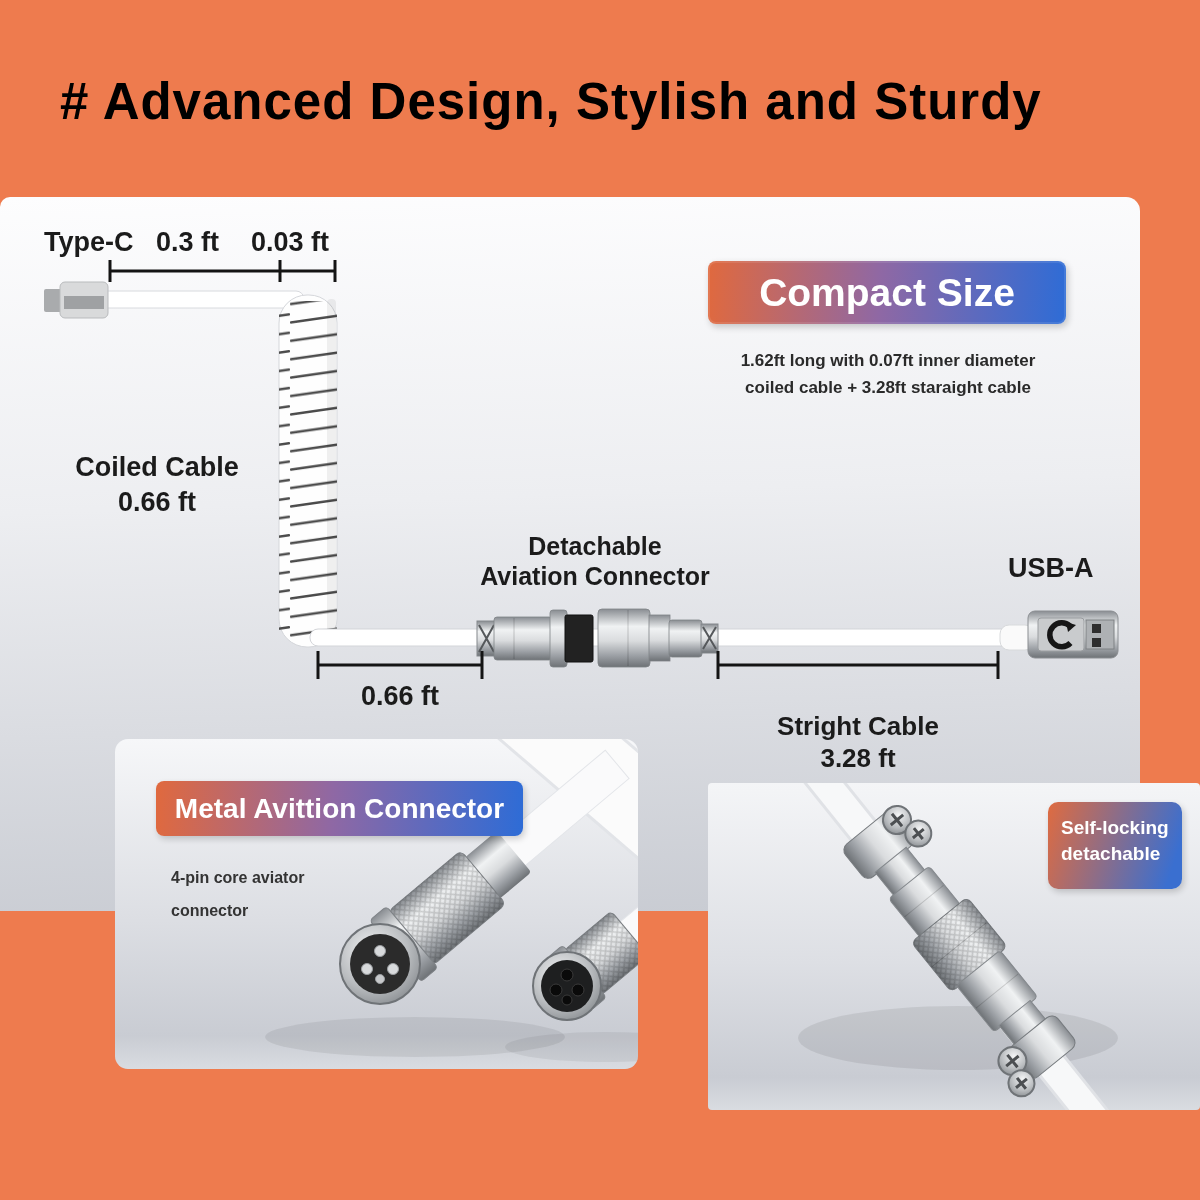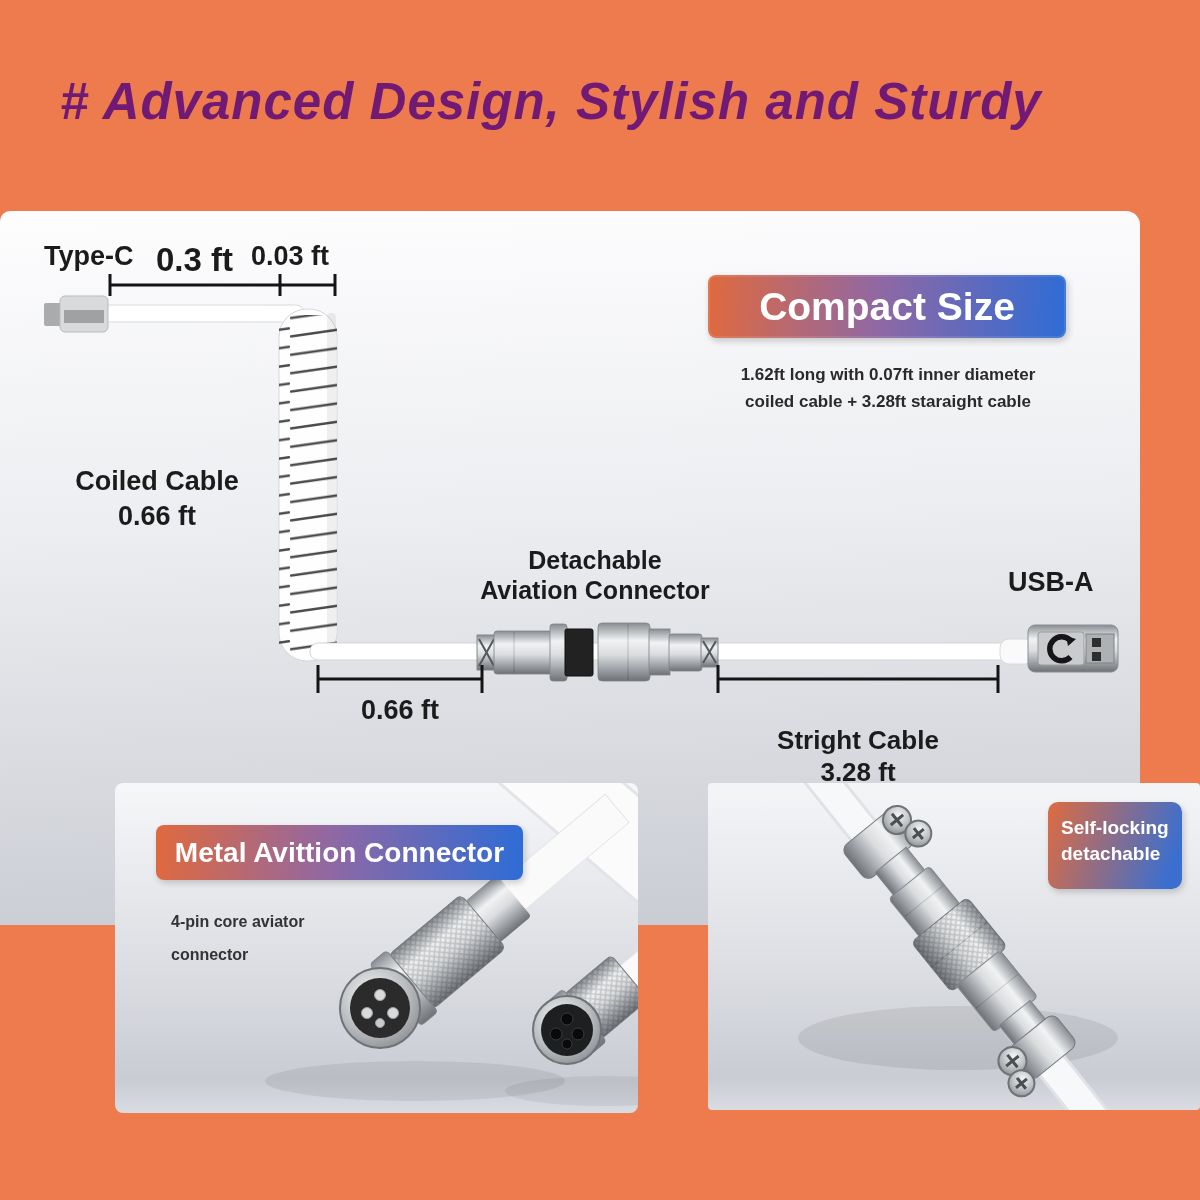--- a/index.html
+++ b/index.html
@@ -4,56 +4,55 @@
 <style>
   html,body{margin:0;padding:0;}
   body{
     width:1200px;height:1200px;position:relative;overflow:hidden;
     background:#EE7B4E;
     font-family:"Liberation Sans", sans-serif;
     -webkit-font-smoothing:antialiased;
   }
   .header-title{
     position:absolute;left:60px;top:72px;
-    color:#701a75;font-size:51px;font-weight:700;letter-spacing:1px;
+    color:#000000;font-size:51px;font-weight:700;letter-spacing:1px;
     white-space:nowrap;
-    font-style:italic;
   }
   
   .main-panel{
-    position:absolute;left:0;top:211px;width:1140px;height:714px;
+    position:absolute;left:0;top:197px;width:1140px;height:714px;
     background:linear-gradient(178deg,#FDFDFE 0%,#EDEEF1 42%,#C8CBD2 100%);
     border-radius:10px 14px 14px 0;
   }
   .main-panel .lbl{position:absolute;color:#1B1B1B;font-weight:700;white-space:nowrap;}
   .lbl-type-c{left:44px;top:30px;font-size:27px;}
-  .lbl-03{left:156px;top:30px;font-size:33px;}
+  .lbl-03{left:156px;top:30px;font-size:27px;}
   .lbl-007{left:251px;top:30px;font-size:27px;}
   .lbl-coiled{left:37px;top:253px;width:240px;text-align:center;font-size:27px;line-height:35px;white-space:normal;}
   .lbl-detachable{left:430px;top:334px;width:330px;text-align:center;font-size:25px;line-height:30px;white-space:normal;}
   .lbl-usba{left:1008px;top:356px;font-size:27px;}
   .lbl-066-bottom{left:320px;top:484px;width:160px;text-align:center;font-size:27px;}
   .lbl-straight{left:748px;top:480px;width:220px;text-align:center;font-size:26px;line-height:32px;white-space:normal;margin-top:33px;}
   .banner-compact{
     position:absolute;left:708px;top:64px;width:358px;height:63px;
     background:linear-gradient(93deg,#E0693E 0%,#8F68A4 48%,#2E6CD6 100%);
     border-radius:8px;display:flex;align-items:center;justify-content:center;
     color:#FFFFFF;font-size:39px;font-weight:700;
     box-shadow:2px 3px 7px rgba(0,0,0,0.20), inset 0 0 0 2px rgba(255,255,255,0.10);
   }
   .compact-desc{
     position:absolute;left:706px;top:150px;width:364px;text-align:center;
     font-size:17px;font-weight:700;color:#2A2A2A;line-height:27px;
   }
   .diagram-svg{position:absolute;left:0;top:0;width:1140px;height:581px;}
   
   .panel-bl{
-    position:absolute;left:115px;top:783px;width:523px;height:330px;
+    position:absolute;left:115px;top:739px;width:523px;height:330px;
     background:linear-gradient(180deg,#F6F7F9 0%,#DCDEE3 55%,#C9CCD3 90%,#D9DCE1 100%);
-    border-radius:8px;overflow:hidden;
+    border-radius:13px;overflow:hidden;
   }
   .panel-br{
     position:absolute;left:708px;top:783px;width:492px;height:327px;
     background:linear-gradient(180deg,#F4F5F7 0%,#DDDFE4 55%,#C9CCD3 90%,#D9DCE1 100%);
     border-radius:4px;overflow:hidden;
   }
   .banner-metal{
     position:absolute;left:41px;top:42px;width:367px;height:55px;
     background:linear-gradient(93deg,#E0693E 0%,#8F68A4 48%,#2E6CD6 100%);
     border-radius:8px;display:flex;align-items:center;justify-content:center;

